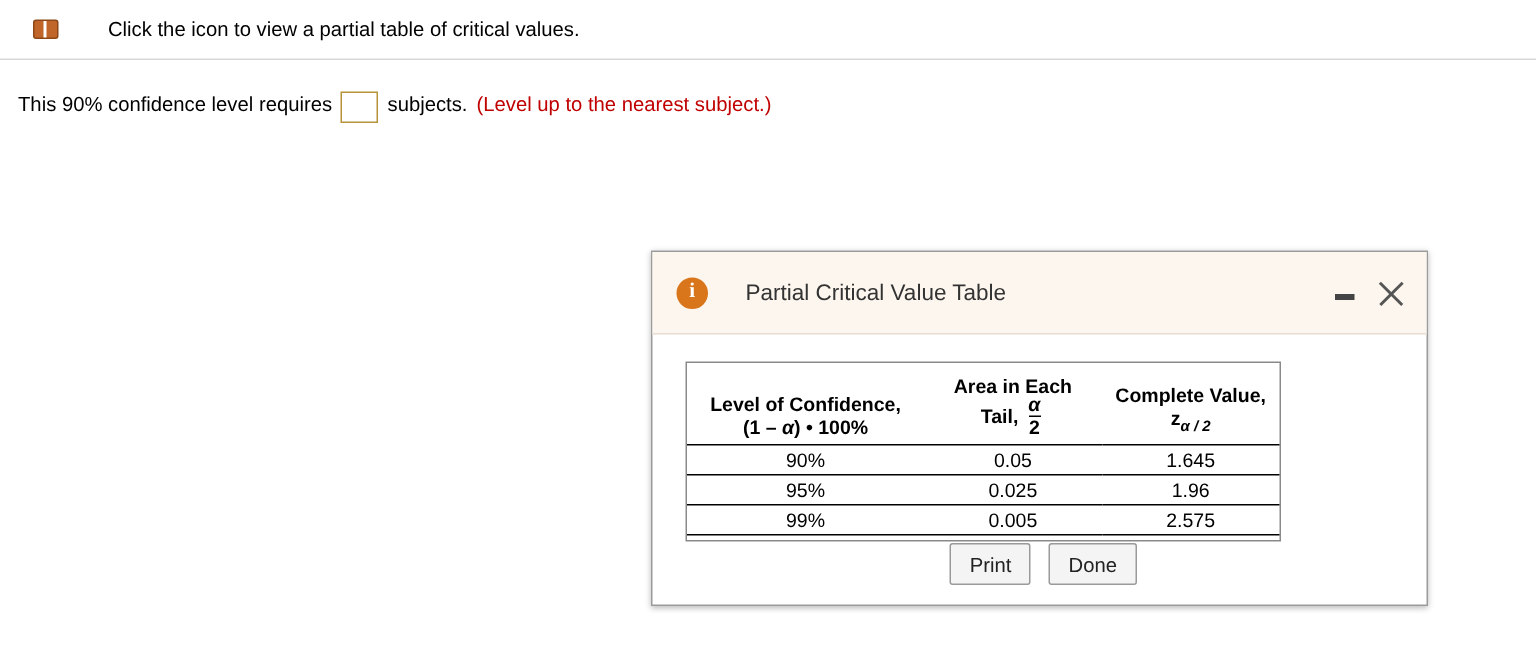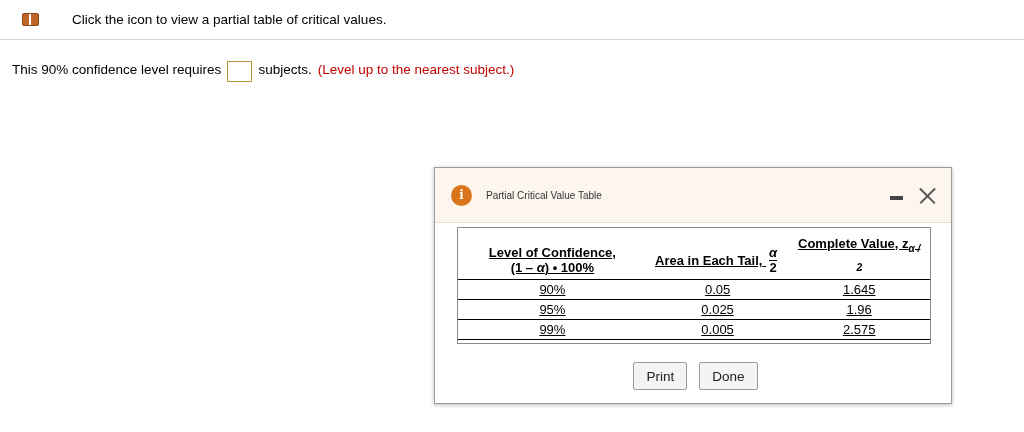--- a/index.html
+++ b/index.html
@@ -122,22 +122,22 @@
     color: #ffffff;
     font-family: "Liberation Serif", serif;
     font-weight: bold;
     font-size: 14px;
     display: flex;
     align-items: center;
     justify-content: center;
     flex: 0 0 auto;
   }
   .dialog-title {
-    margin-left: 14px;
-    font-size: 10px;
+    margin-left: 25px;
+    font-size: 15px;
     color: #333333;
     flex: 1 1 auto;
   }
   .win-btns {
     display: flex;
     align-items: center;
     gap: 14px;
     margin-right: 2px;
   }
   .minimize-btn {
@@ -175,27 +175,26 @@
 
   .dialog-body {
     position: relative;
     height: 180px;
   }
 
   
   .cv-table-wrap {
     position: absolute;
     left: 22px;
-    top: 4px;
-    width: 474px;
+    top: 18px;
+    width: 397px;
     border: 1px solid #8a8a8a;
     box-sizing: border-box;
     background: #ffffff;
     padding: 6px 0 3px 0;
-    text-decoration: underline;
   }
   table.cv {
     border-collapse: collapse;
     width: 100%;
     font-size: 13px;
   }
   table.cv th {
     font-weight: bold;
     padding: 2px 6px 4px 6px;
     vertical-align: bottom;

